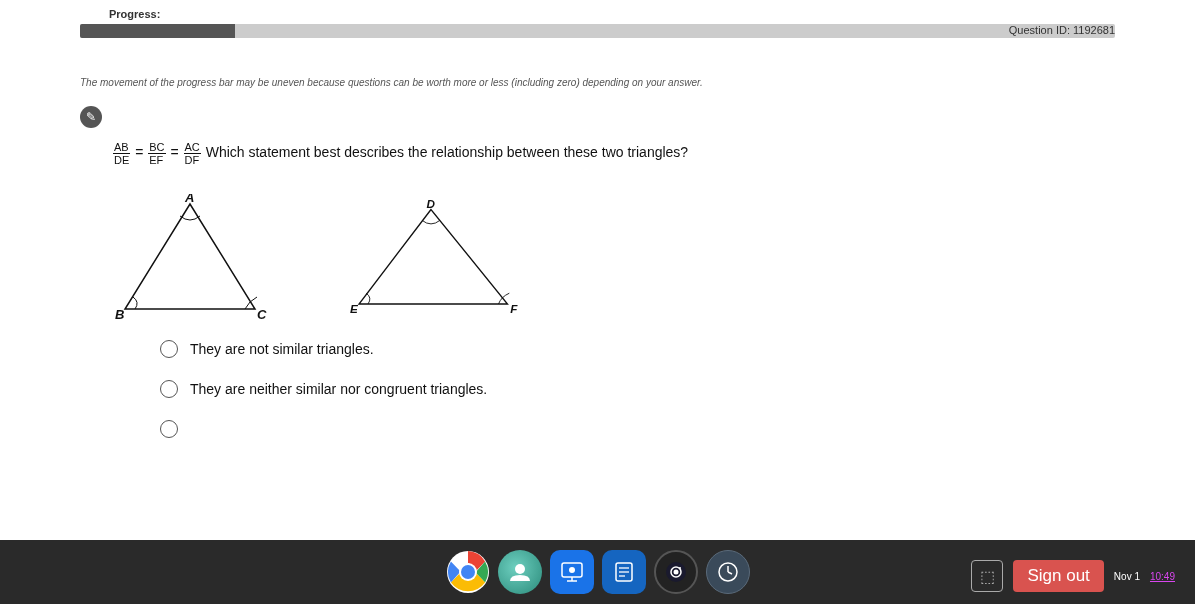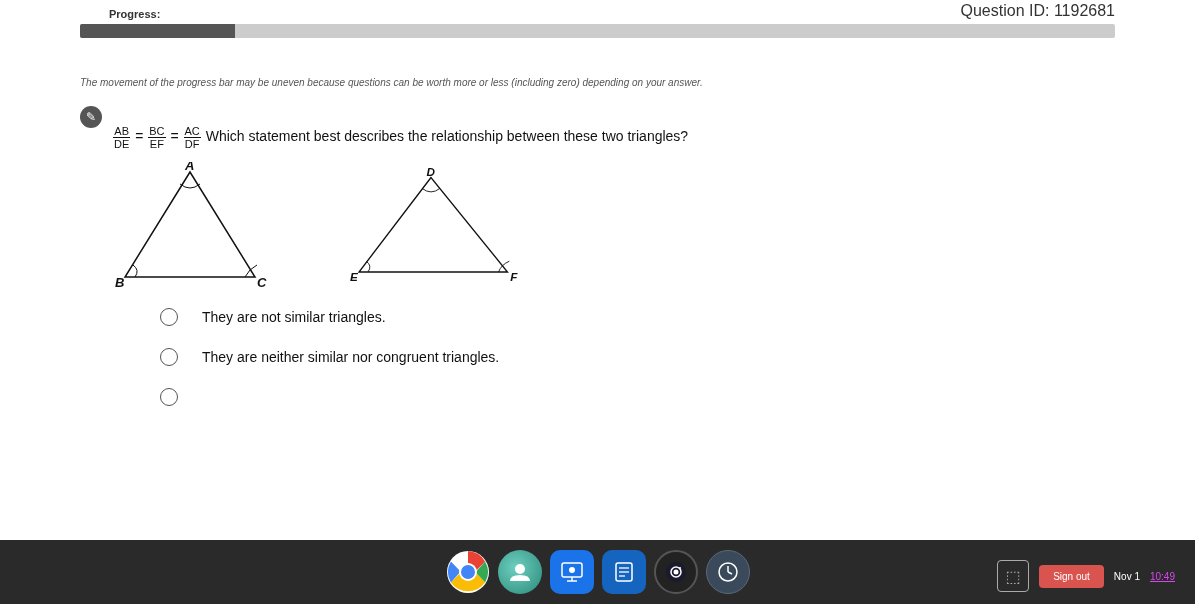--- a/index.html
+++ b/index.html
@@ -51,23 +51,23 @@
 
     #progress-note {
       font-size: 10px;
       color: #555;
       font-style: italic;
       margin-top: 39px;
     }
 
     #question-id {
       position: absolute;
-      top: 2px;
+      top: 24px;
       right: 80px;
-      font-size: 16px;
+      font-size: 11px;
       color: #333;
     }
 
     #question-section {
       padding: 12px 80px 10px 80px;
     }
 
     #question-row {
       display: flex;
       align-items: flex-start;
@@ -96,25 +96,25 @@
     #question-text {
       font-size: 14px;
       color: #111;
       line-height: 1.5;
       flex: 1;
     }
 
     .fraction {
       display: inline-flex;
       flex-direction: column;
-      align-items: center;
+      align-items: flex-start;
       font-size: 11px;
       line-height: 1.1;
       vertical-align: middle;
-      margin: 0 1px;
+      margin: 16px 1px;
     }
 
     .fraction .numer {
       border-bottom: 1px solid #111;
       padding: 0 1px;
     }
 
     .fraction .denom {
       padding: 0 1px;
     }
@@ -138,21 +138,21 @@
       height: 100%;
     }
 
     #answers-section {
       padding: 0 80px;
     }
 
     .answer-option {
       display: flex;
       align-items: center;
-      gap: 24px;
+      gap: 12px;
       margin-bottom: 22px;
       cursor: pointer;
     }
 
     .radio-circle {
       width: 18px;
       height: 18px;
       border: 1.5px solid #555;
       border-radius: 50%;
       flex-shrink: 0;
@@ -239,21 +239,21 @@
       font-size: 16px;
       cursor: pointer;
     }
 
     #sign-out-btn {
       background: #d9534f;
       color: white;
       border: none;
       border-radius: 4px;
       padding: 6px 14px;
-      font-size: 10px;
+      font-size: 17px;
       cursor: pointer;
       font-weight: 500;
     }
 
     #taskbar-date {
       color: #ffffff;
       font-size: 10px;
       font-weight: 500;
     }
 

